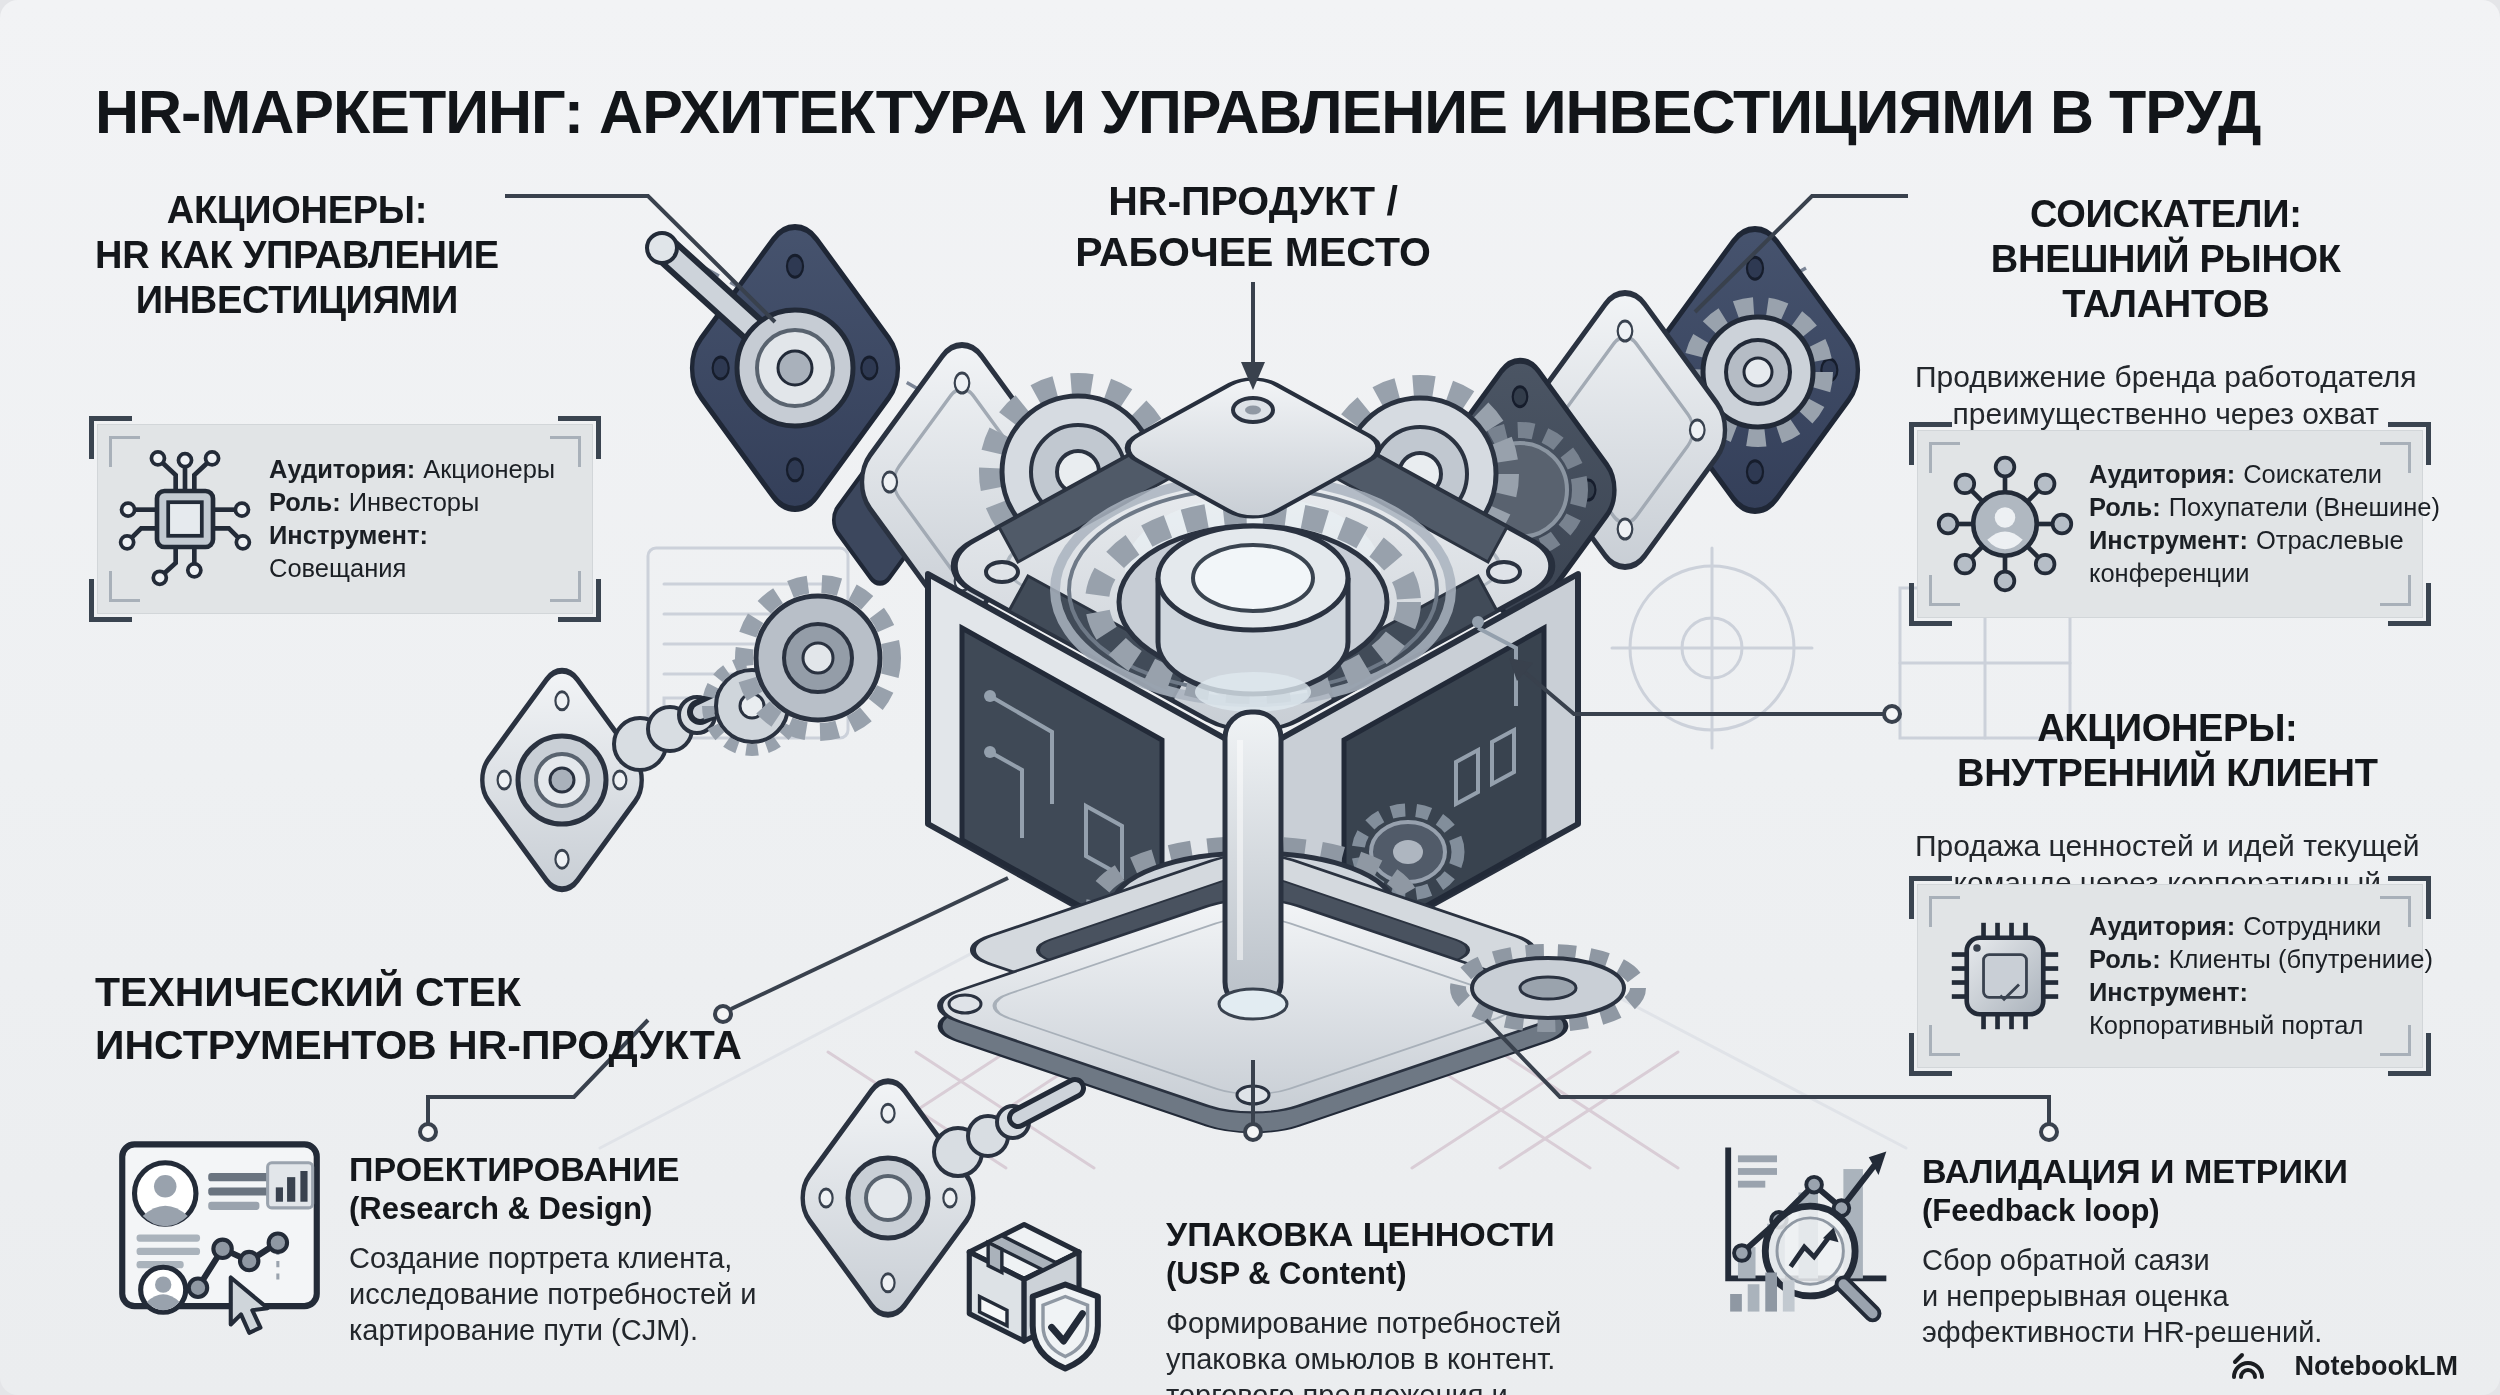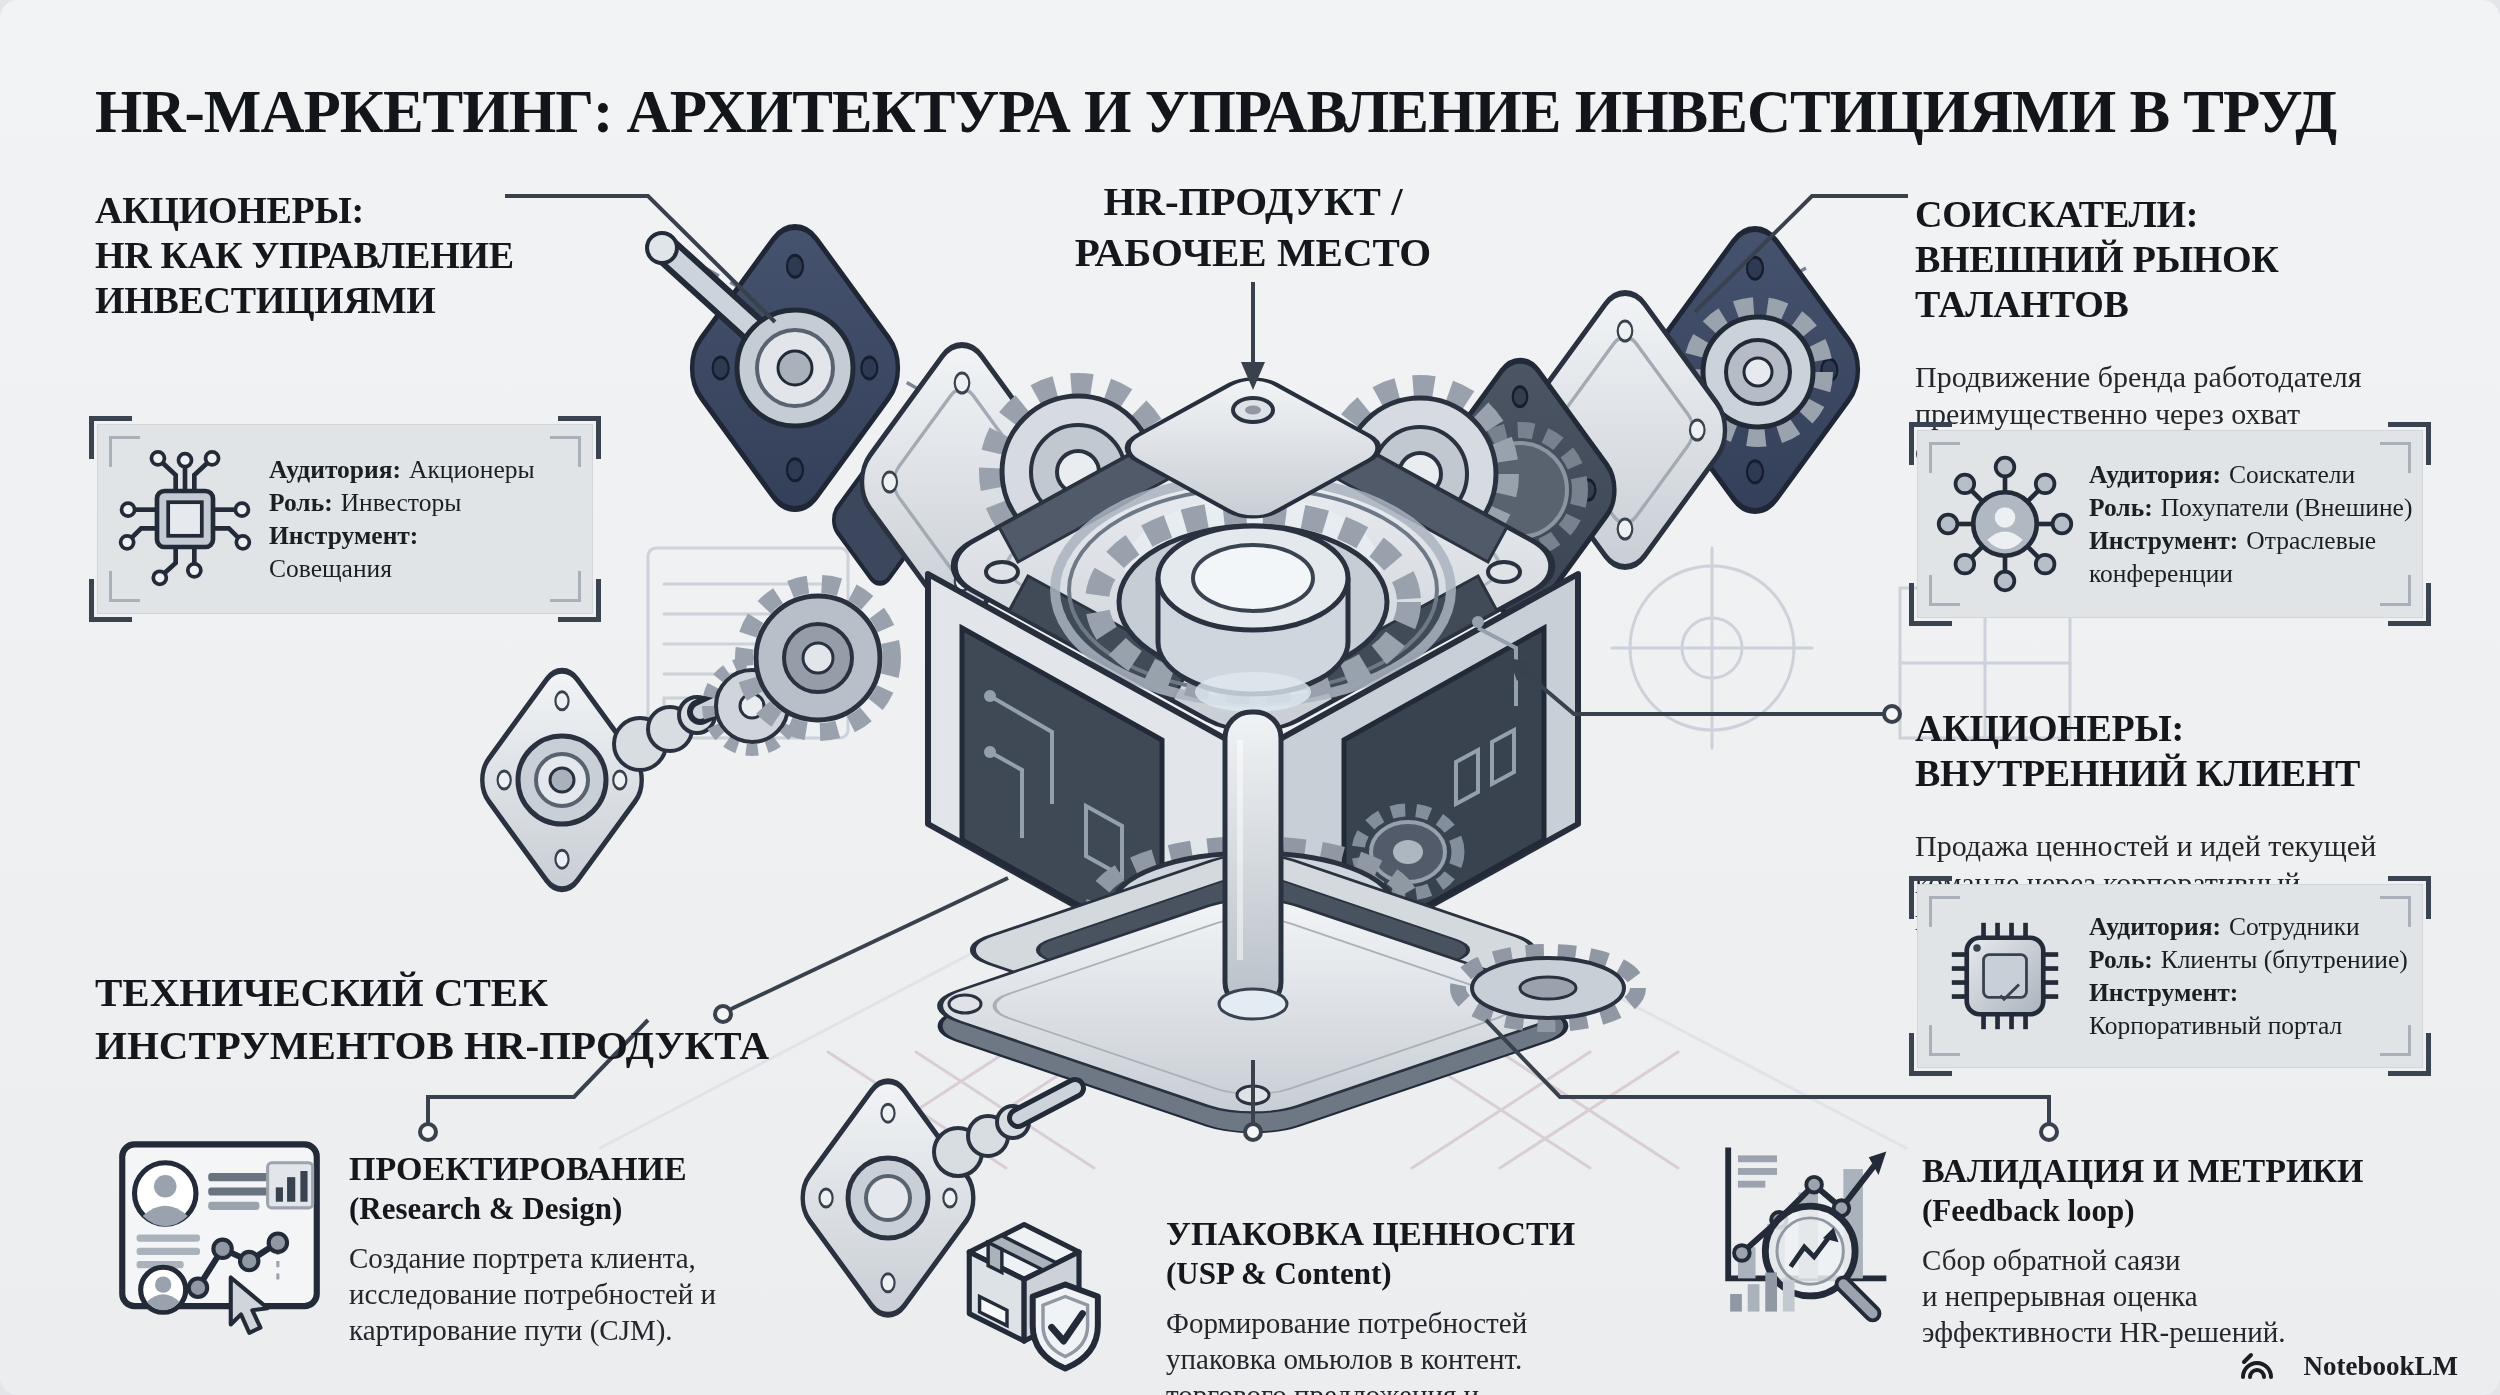--- a/index.html
+++ b/index.html
@@ -1,26 +1,26 @@
 <!DOCTYPE html>
 <html><head>
 <meta charset="utf-8">
 <style>
   html,body{margin:0;padding:0;background:#e4e5e8;}
   .canvas{position:relative;width:2500px;height:1395px;overflow:hidden;
     background:linear-gradient(180deg,#f2f3f5 0%,#eef0f2 55%,#ebedef 100%);
-    font-family:Liberation Serif, serif;color:#15181c;border-radius:18px;}
+    font-family:Liberation Sans, sans-serif;color:#15181c;border-radius:18px;}
   .scene{position:absolute;left:0;top:0;pointer-events:none;}
   .title{position:absolute;left:95px;top:36px;font-size:61px;font-weight:700;
     letter-spacing:-1px;white-space:nowrap;color:#121519;}
   .h2{font-size:38px;line-height:45px;font-weight:700;color:#14171b;letter-spacing:-0.3px;}
   .h2 div{white-space:nowrap;}
   .body{font-size:30px;line-height:37px;color:#23272c;margin-top:16px;}
   .body div{white-space:nowrap;}
-  section.stake{position:absolute;}
+  section.stake{position:absolute;text-align:center;}
   #s1{left:95px;top:156px;}
   #s2{left:1915px;top:160px;}
   #s3{left:1915px;top:674px;}
   .center-label{position:absolute;left:1028px;top:176px;width:450px;text-align:center;
     font-size:41px;line-height:51px;font-weight:700;color:#14171b;}
   .tech-label{position:absolute;left:95px;top:966px;font-size:41px;line-height:53px;
     font-weight:700;color:#14171b;}
   .card{position:absolute;background:#e1e4e6;display:flex;align-items:center;
     padding:0 10px 0 18px;box-shadow:0 0 0 1px #d2d6d9 inset;}
   #card1{left:97px;top:424px;width:468px;height:190px;}

